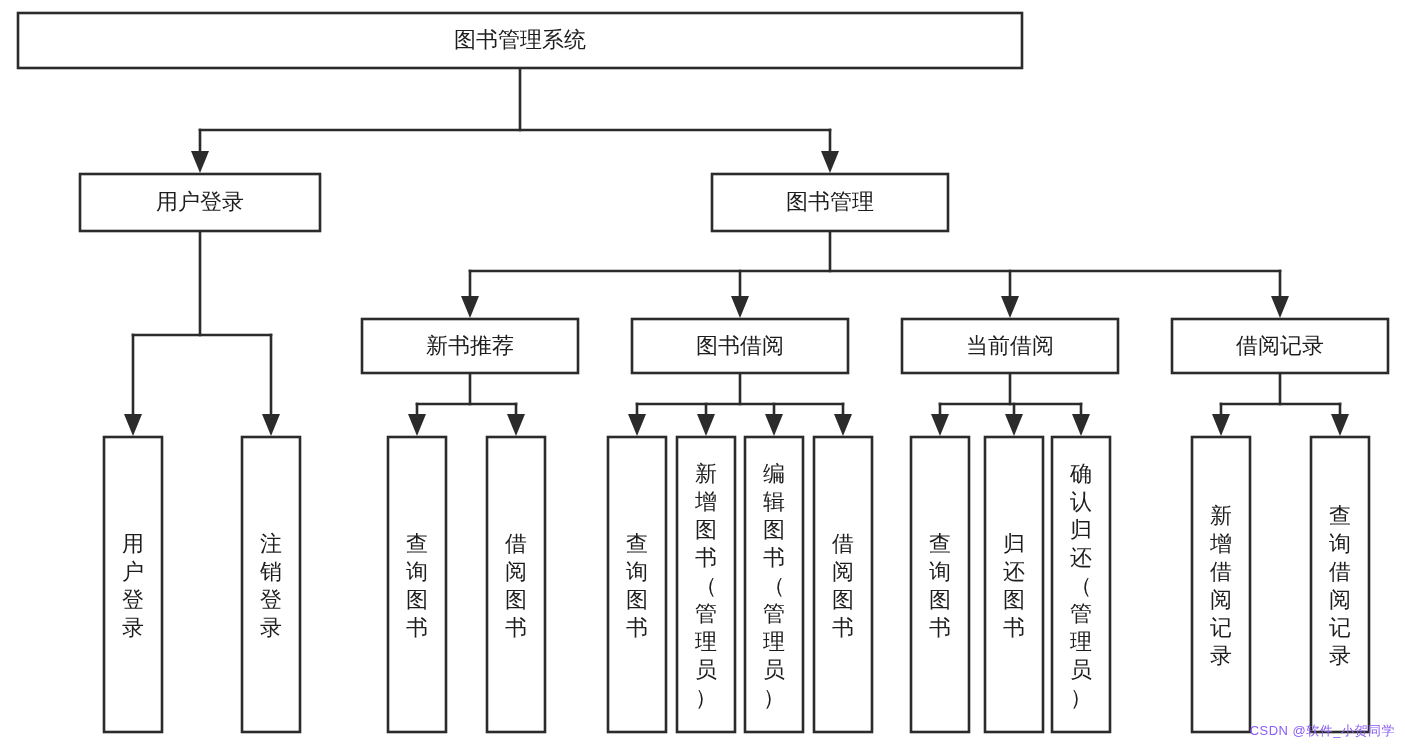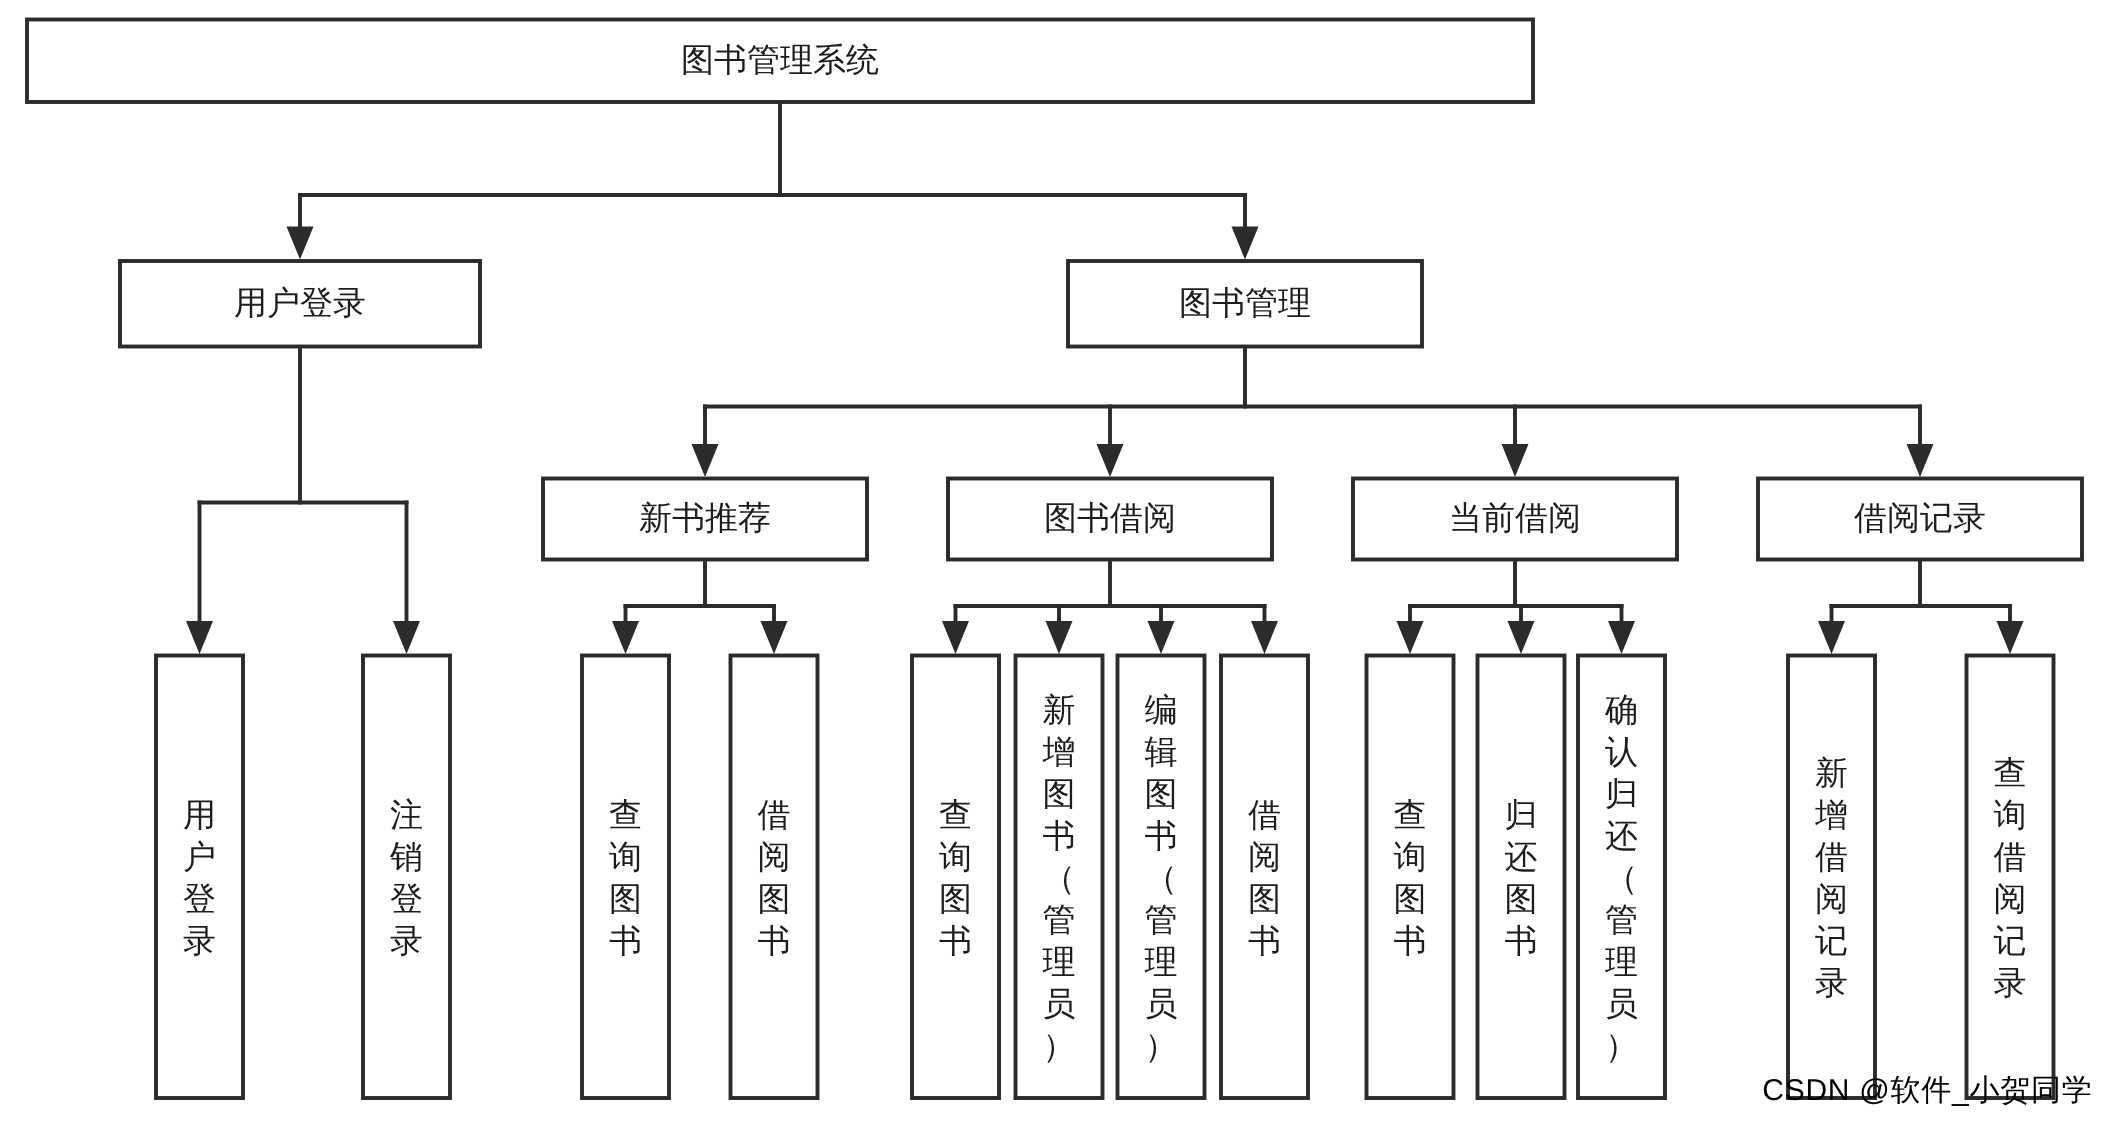--- a/index.html
+++ b/index.html
@@ -52,22 +52,22 @@
     fill: #1d1d1d;
     font-family: "Liberation Sans", "DejaVu Sans", sans-serif;
     font-size: 22px;
     text-anchor: middle;
   }
   .watermark-text {
     position: absolute;
     right: 10px;
     bottom: 4px;
     font-family: "Liberation Sans", "DejaVu Sans", sans-serif;
-    font-size: 20px;
-    color: #000000;
+    font-size: 13px;
+    color: #8b5cf6;
     white-space: nowrap;
     letter-spacing: 0.5px;
     pointer-events: none;
   }
 </style>
 </head>
 <body>
 
 <div id="diagram-root">
 

